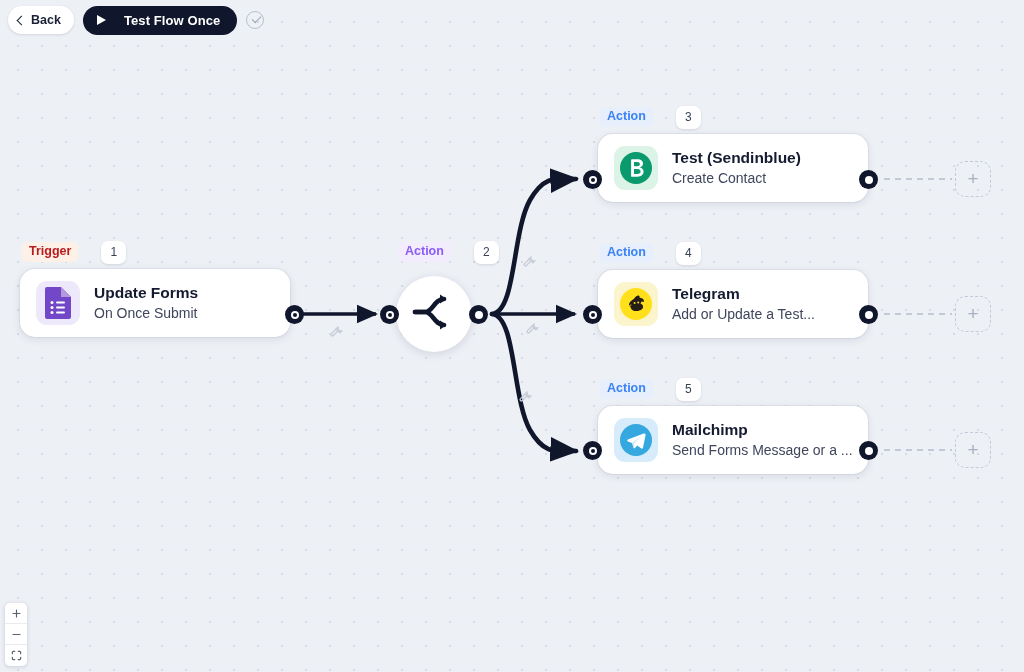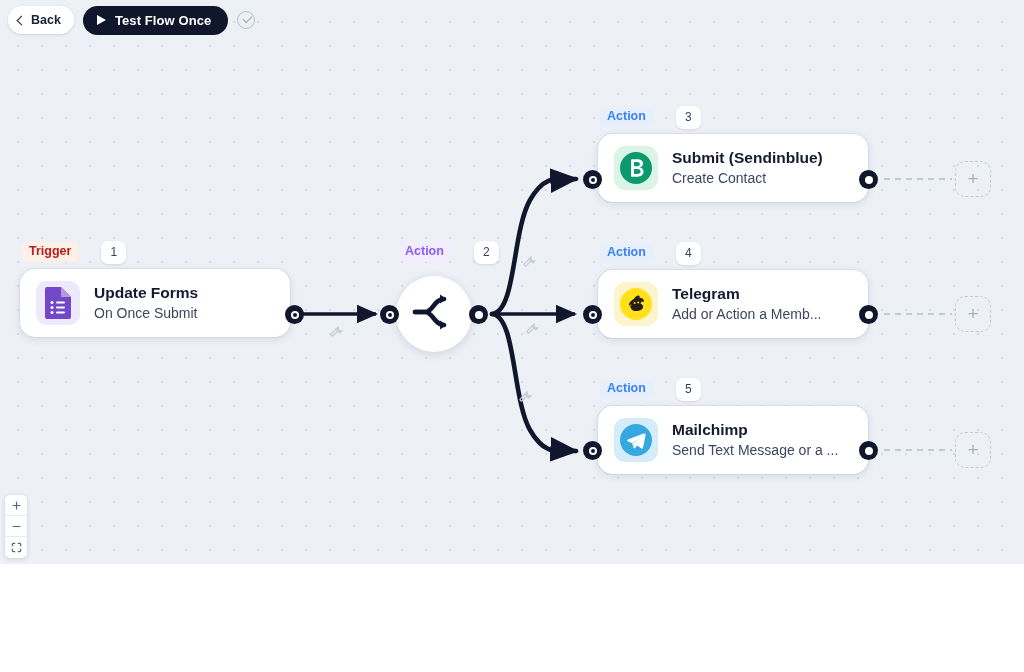--- a/index.html
+++ b/index.html
@@ -7,21 +7,21 @@
   html, body {
     width: 1024px;
     height: 672px;
     overflow: hidden;
     font-family: "Liberation Sans", sans-serif;
   }
 
   #canvas {
     position: relative;
     width: 1024px;
-    height: 564px;
+    height: 672px;
     background-color: #edf0f5;
     background-image: radial-gradient(circle, #d4dae4 1.1px, transparent 1.2px);
     background-size: 24px 24px;
     background-position: 6px 10px;
   }
 
   
   #toolbar {
     position: absolute;
     top: 0; left: 0;
@@ -54,21 +54,21 @@
     width: 7px; height: 7px;
     border-left: 1.7px solid #1b2036;
     border-bottom: 1.7px solid #1b2036;
     transform: rotate(45deg);
     margin-top: 0px;
   }
 
   .test-btn {
     display: flex;
     align-items: center;
-    gap: 9px;
+    gap: 18px;
     height: 29px;
     padding: 0 17px 0 14px;
     background: #10162b;
     border-radius: 15px;
     font-size: 13px;
     font-weight: 700;
     color: #ffffff;
     letter-spacing: .1px;
     cursor: pointer;
   }
@@ -371,21 +371,21 @@
       <span class="num-badge">3</span>
     </div>
     <div class="card">
       <div class="appicon ic-brevo">
         <svg width="34" height="34" viewBox="0 0 34 34">
           <circle cx="17" cy="17" r="16" fill="#0b996e"></circle>
           <path d="M13 8.2h5.6c3.3 0 5.4 1.7 5.4 4.3 0 2.1-1.4 3.4-3.1 3.9 2.2.4 3.7 1.9 3.7 4.2 0 3-2.4 5.2-6 5.2H13a.9.9 0 0 1-.9-.9V9.1a.9.9 0 0 1 .9-.9zm2 2.7v4.4h3c1.8 0 2.9-.8 2.9-2.2s-1.1-2.2-2.9-2.2zm0 7v5h3.4c2 0 3.2-1 3.2-2.5s-1.2-2.5-3.2-2.5z" fill="#ffffff"></path>
         </svg>
       </div>
       <div class="txt">
-        <div class="title">Submit (Sendinblue)</div>
+        <div class="title">Test (Sendinblue)</div>
         <div class="sub">Create Contact</div>
       </div>
     </div>
   </div>
   <div class="port dotted" style="left:583px; top:170px;"></div>
   <div class="port" style="left:859px; top:170px;"></div>
   <div class="add-stub" style="left:955px; top:161px;">
     <span>+</span>
   </div>
   <div class="wrench" style="left:522px; top:253px;">
@@ -405,21 +405,21 @@
         <svg width="34" height="34" viewBox="0 0 34 34">
           <circle cx="17" cy="17" r="16" fill="#ffe01b"></circle>
           <path d="M22.6 14.6c.8-.1 1.6.1 2.2.5.3-.9.3-2.4-1.3-3.5-1-.7-2.2-.8-2.9-.8.2-.7.1-1.4-.3-1.8-.6-.7-1.8-.6-3 .2-1 .7-1.9 1.8-2.5 2.8-1.6.9-3.4 2.3-4.4 4-.5.9-.6 1.8-.3 2.5.3.5.8.9 1.4 1 0 .9.3 1.9 1 2.7 1.1 1.3 2.8 1.9 4.8 1.9 3.6 0 6.5-1.6 6.8-4 .2-1.6-.9-3-2.4-3.4-.1-.1-.1-.1-.1-.1z" fill="#241c15"></path>
           <circle cx="19.2" cy="15.5" r="1" fill="#ffe01b"></circle>
           <circle cx="15.6" cy="15.9" r="1" fill="#ffe01b"></circle>
           <path d="M10.4 18.7c.8-.8 1.9-.6 1.9-.6" stroke="#ffe01b" stroke-width="1" fill="none"></path>
         </svg>
       </div>
       <div class="txt">
         <div class="title">Telegram</div>
-        <div class="sub">Add or Action a Memb...</div>
+        <div class="sub">Add or Update a Test...</div>
       </div>
     </div>
   </div>
   <div class="port dotted" style="left:583px; top:305px;"></div>
   <div class="port" style="left:859px; top:305px;"></div>
   <div class="add-stub" style="left:955px; top:296px;">
     <span>+</span>
   </div>
   <div class="wrench" style="left:525px; top:320px;">
     <svg width="15" height="15" viewBox="0 0 24 24" fill="none" stroke="currentColor" stroke-width="2.2" stroke-linecap="round" stroke-linejoin="round">
@@ -436,21 +436,21 @@
     <div class="card">
       <div class="appicon ic-telegram">
         <svg width="34" height="34" viewBox="0 0 34 34">
           <circle cx="17" cy="17" r="16" fill="#35a8e0"></circle>
           <path d="M25.3 10.2 8.9 16.5c-.9.35-.88 1.62.03 1.95l4.1 1.45 1.55 4.85c.2.62 1 .77 1.42.27l2.2-2.63 4.2 3.1c.6.44 1.45.11 1.6-.62l2.6-12.9c.16-.8-.6-1.45-1.3-1.17z" fill="#ffffff"></path>
           <path d="M13.03 19.9 21.6 13.6l-6.3 6.6-.3 3.6z" fill="#cfe5f3"></path>
         </svg>
       </div>
       <div class="txt">
         <div class="title">Mailchimp</div>
-        <div class="sub">Send Text Message or a ...</div>
+        <div class="sub">Send Forms Message or a ...</div>
       </div>
     </div>
   </div>
   <div class="port dotted" style="left:583px; top:441px;"></div>
   <div class="port" style="left:859px; top:441px;"></div>
   <div class="add-stub" style="left:955px; top:432px;">
     <span>+</span>
   </div>
   <div class="wrench" style="left:518px; top:388px;">
     <svg width="15" height="15" viewBox="0 0 24 24" fill="none" stroke="currentColor" stroke-width="2.2" stroke-linecap="round" stroke-linejoin="round">

